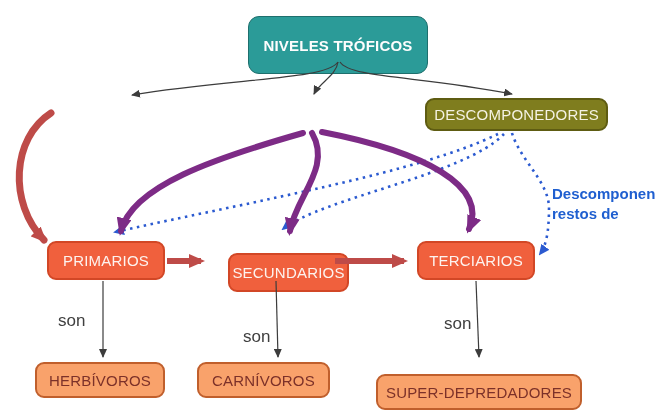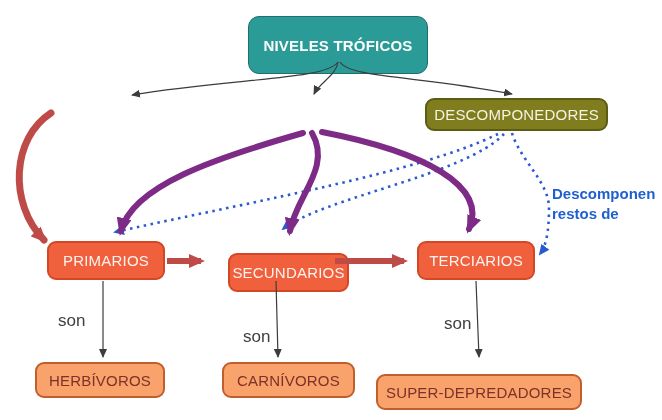--- a/index.html
+++ b/index.html
@@ -34,21 +34,21 @@
     color:#f5f3e4;
   }
   .order { background:var(--orange-fill,#F0603D); border:2px solid var(--orange-border,#D24726);
     color:#fdf3ef; height:39px; top:241px; }
   .order.primarios   { left:47px;  width:118px; }
   .order.secundarios { left:228px; width:121px;margin-top:12px; }
   .order.terciarios  { left:417px; width:118px; }
   .example { background:var(--peach-fill,#F9A26B); border:2px solid var(--peach-border,#C05F2C);
     color:var(--peach-text,#7C3129); height:36px; top:362px; }
   .example.herbivoros  { left:35px;  width:130px; }
-  .example.carnivoros  { left:222px; width:133px; }
+  .example.carnivoros  { left:197px; width:133px; }
   .example.superdep    { left:376px; width:206px;margin-top:12px; }
   .son-label {
     position:absolute; z-index:1; font-size:17px; color:#3f3f3f;
   }
   .son1 { left:58px;  top:311px; }
   .son2 { left:243px; top:327px; }
   .son3 { left:444px; top:314px; }
   .note {
     position:absolute; z-index:1; left:552px; top:184px; width:112px;
     font-size:15px; font-weight:700; line-height:1.35; color:var(--note-blue,#1F5FD0);

